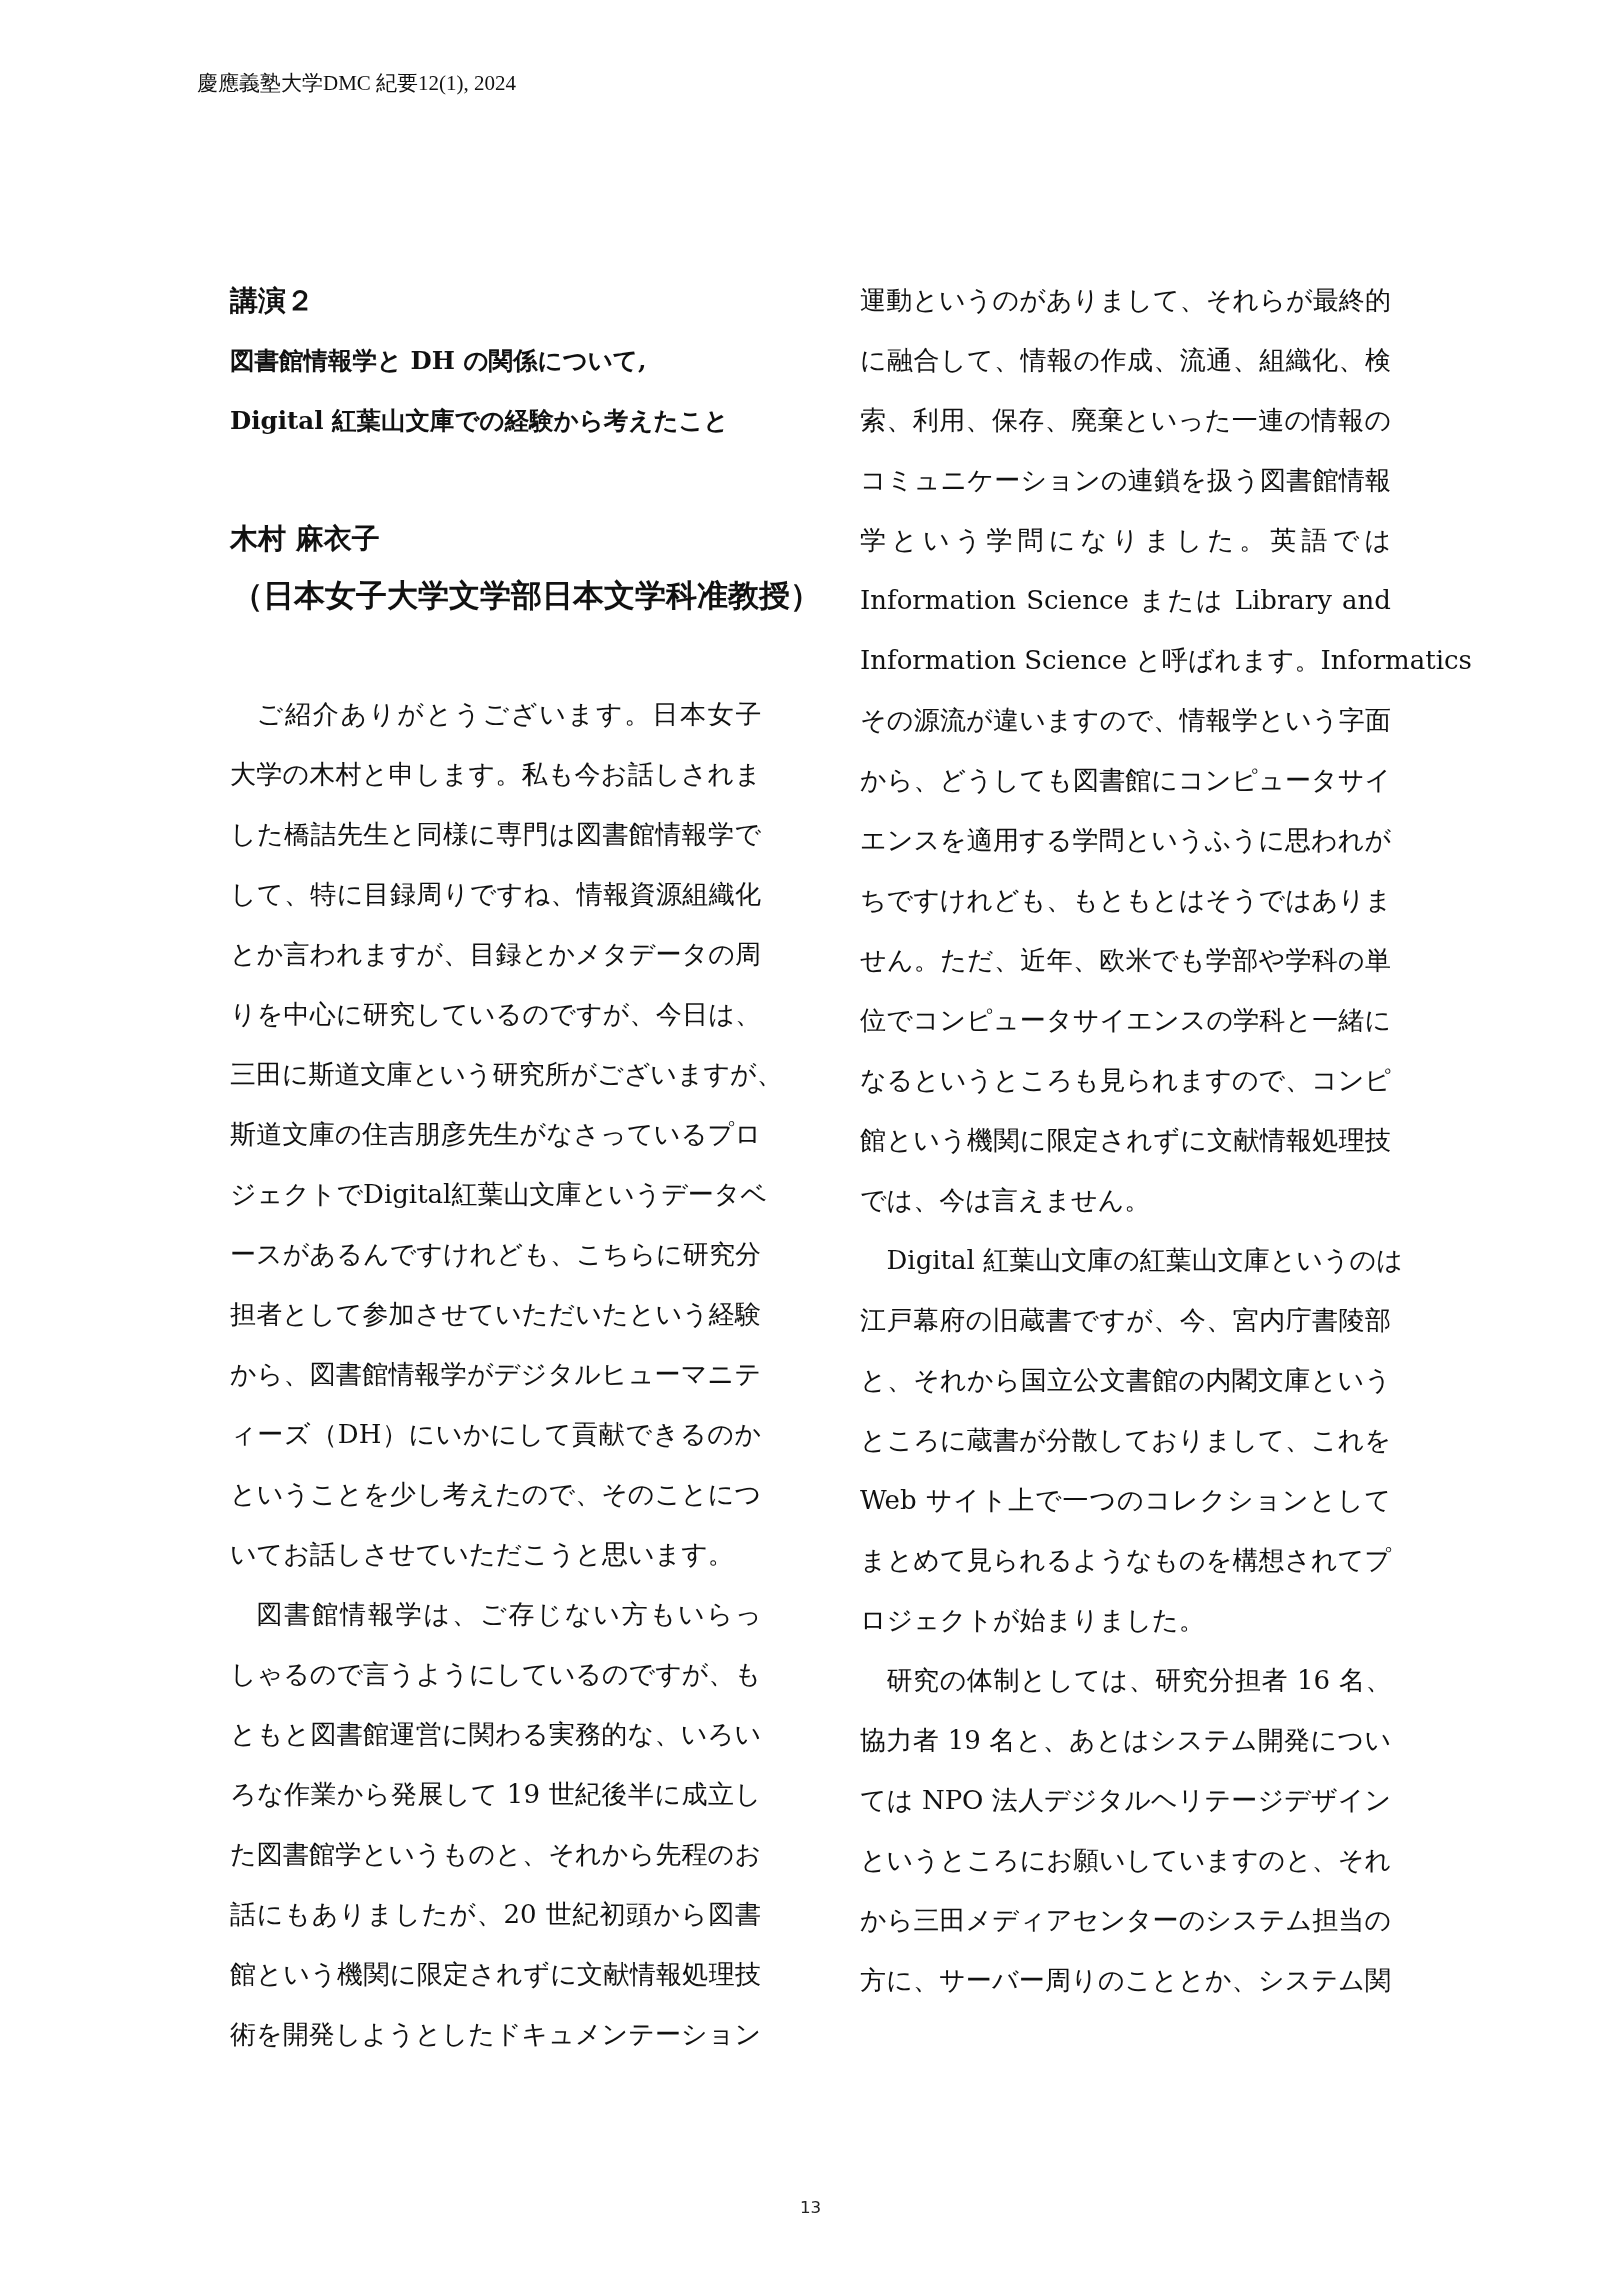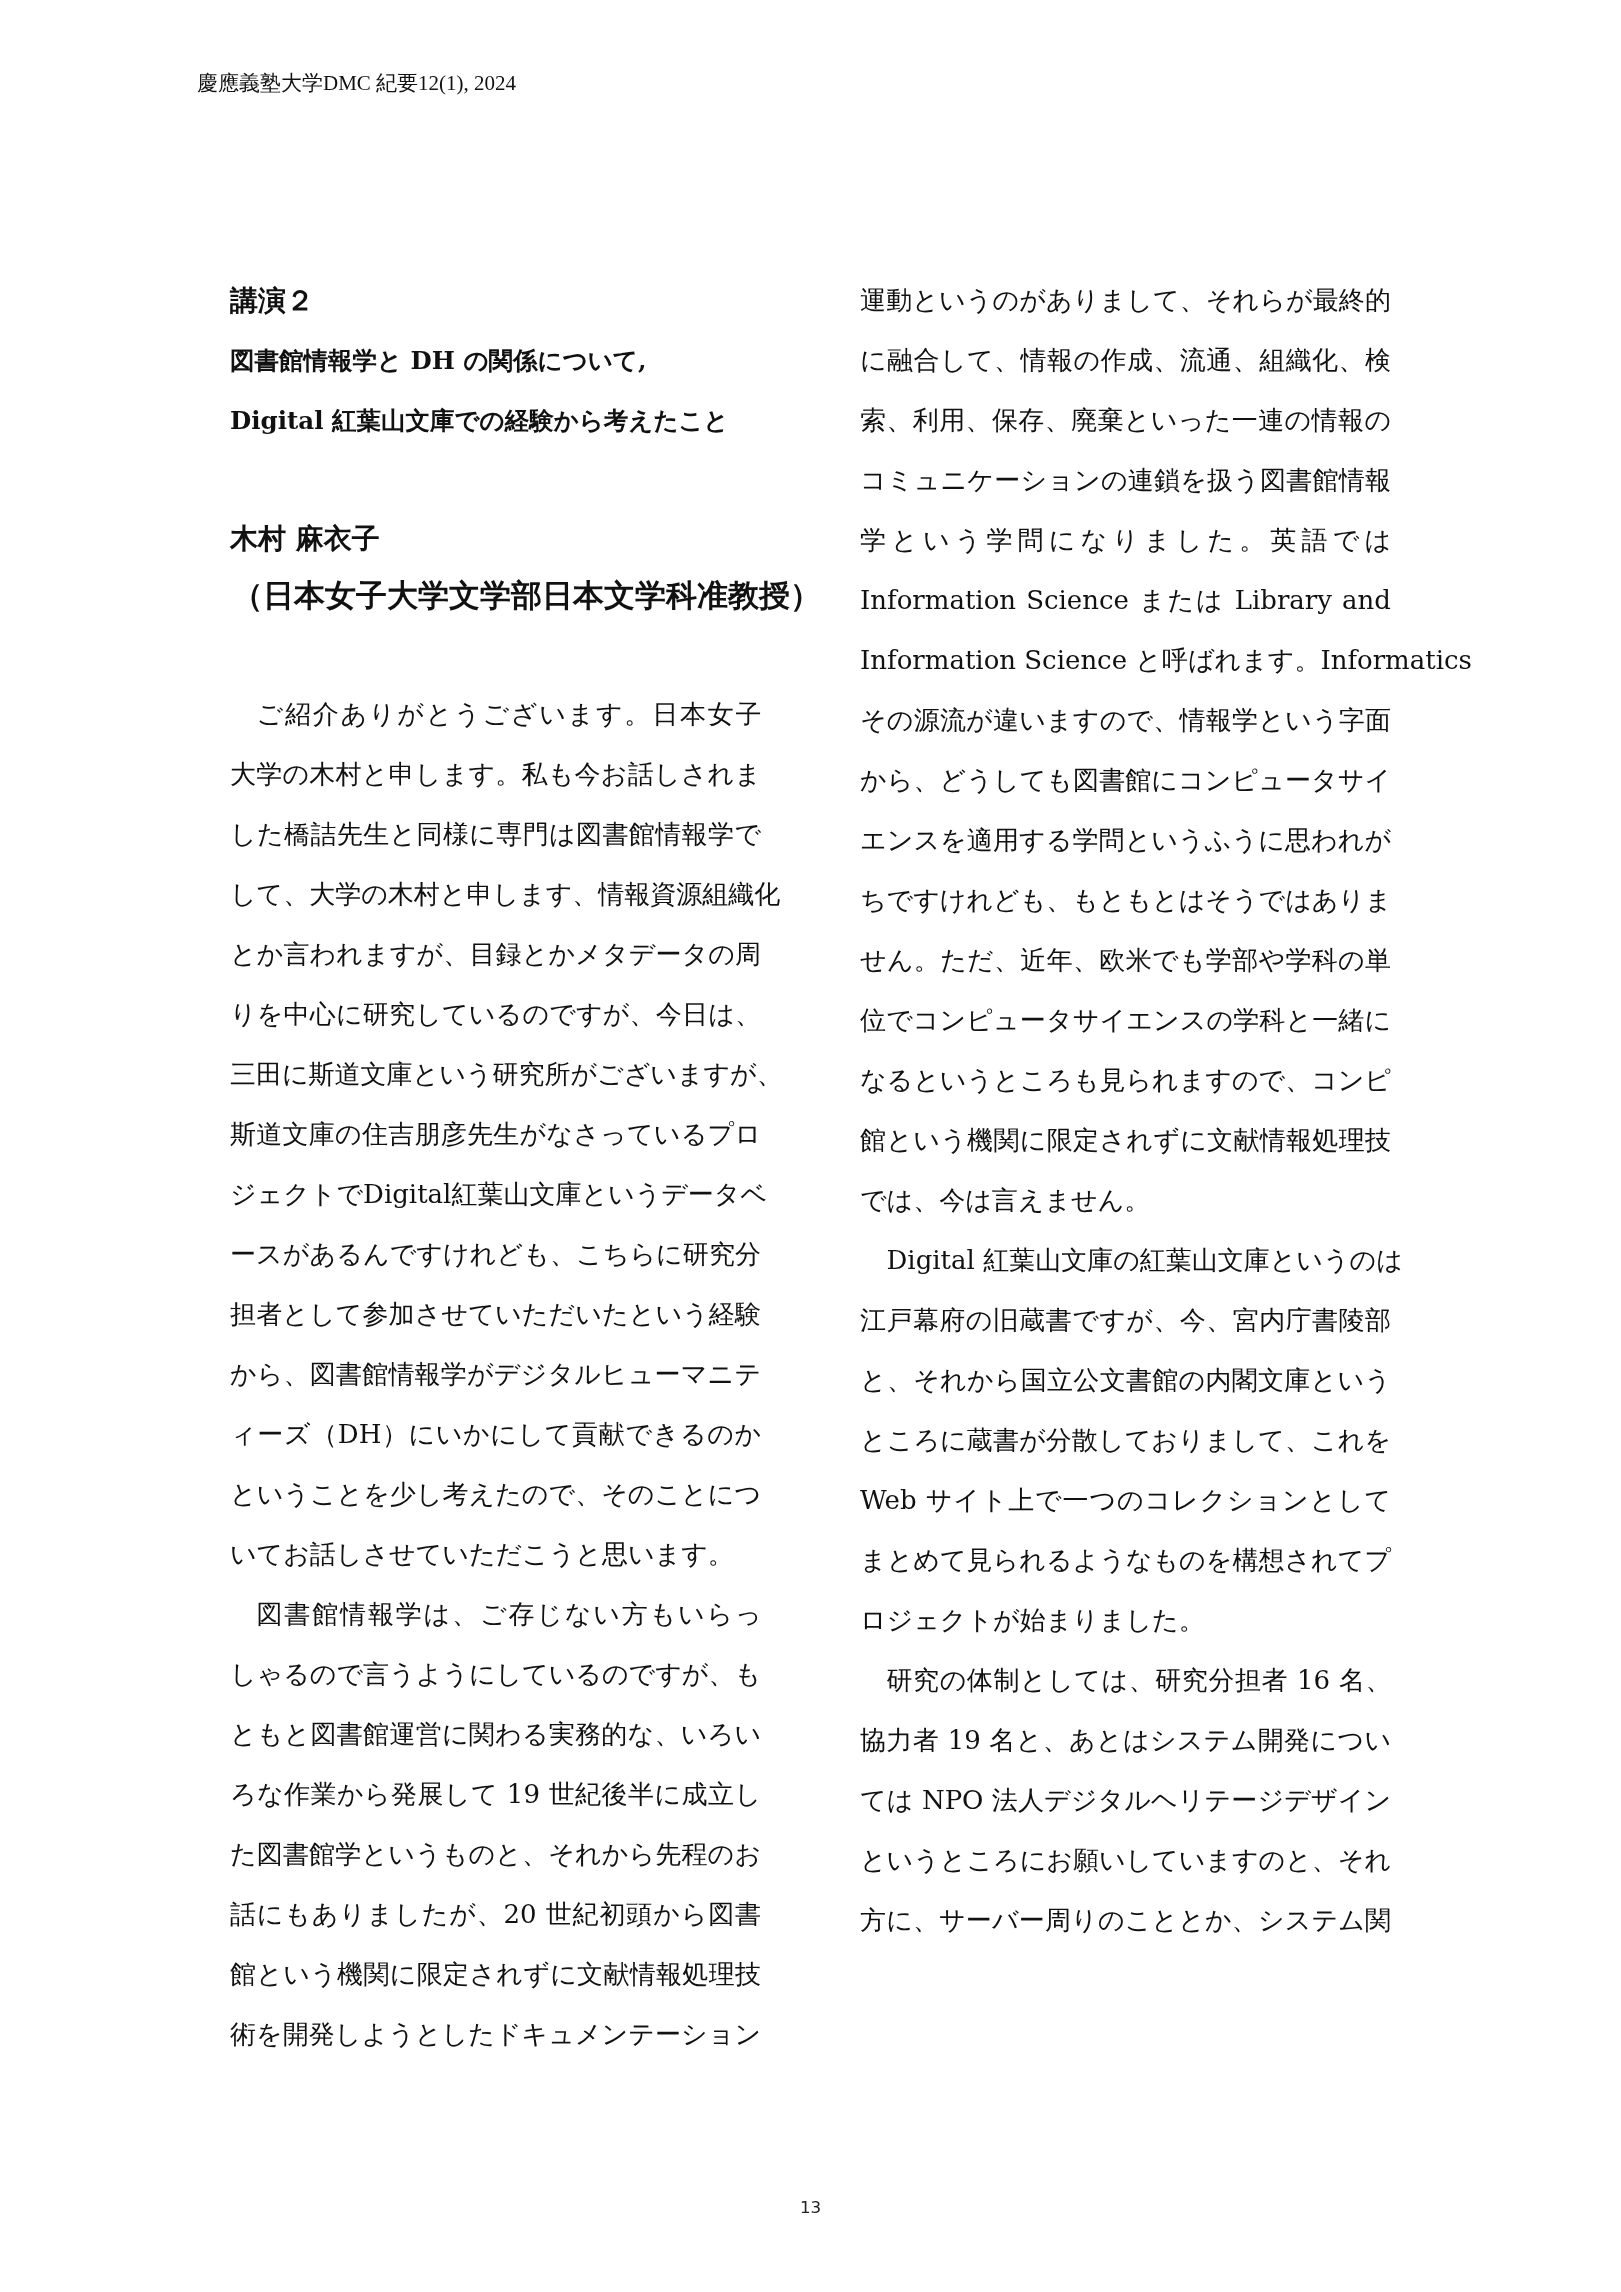--- a/index.html
+++ b/index.html
@@ -55,21 +55,21 @@
 <div class="title-line" style="top:346px">図書館情報学と DH の関係について,</div>
 <div class="title-line" style="top:406px">Digital 紅葉山文庫での経験から考えたこと</div>
 
 <div class="author-name">木村 麻衣子</div>
 <div class="author-affil">（日本女子大学文学部日本文学科准教授）</div>
 
 <ul class="body-lines" id="left-body">
   <li class="indent">ご紹介ありがとうございます。日本女子</li>
   <li>大学の木村と申します。私も今お話しされま</li>
   <li>した橋詰先生と同様に専門は図書館情報学で</li>
-  <li>して、大学の木村と申します、情報資源組織化</li>
+  <li>して、特に目録周りですね、情報資源組織化</li>
   <li>とか言われますが、目録とかメタデータの周</li>
   <li>りを中心に研究しているのですが、今日は、</li>
   <li>三田に斯道文庫という研究所がございますが、</li>
   <li>斯道文庫の住吉朋彦先生がなさっているプロ</li>
   <li>ジェクトでDigital紅葉山文庫というデータベ</li>
   <li>ースがあるんですけれども、こちらに研究分</li>
   <li>担者として参加させていただいたという経験</li>
   <li>から、図書館情報学がデジタルヒューマニテ</li>
   <li>ィーズ（DH）にいかにして貢献できるのか</li>
   <li>ということを少し考えたので、そのことにつ</li>
@@ -105,17 +105,18 @@
   <li>江戸幕府の旧蔵書ですが、今、宮内庁書陵部</li>
   <li>と、それから国立公文書館の内閣文庫という</li>
   <li>ところに蔵書が分散しておりまして、これを</li>
   <li>Web サイト上で一つのコレクションとして</li>
   <li>まとめて見られるようなものを構想されてプ</li>
   <li class="last">ロジェクトが始まりました。</li>
   <li class="indent">研究の体制としては、研究分担者 16 名、</li>
   <li>協力者 19 名と、あとはシステム開発につい</li>
   <li>ては NPO 法人デジタルヘリテージデザイン</li>
   <li>というところにお願いしていますのと、それ</li>
+  <li>から三田メディアセンターのシステム担当の</li>
   <li>方に、サーバー周りのこととか、システム関</li>
 </ul>
 
 <div class="page-number">13</div>
 
 
 </body></html>

